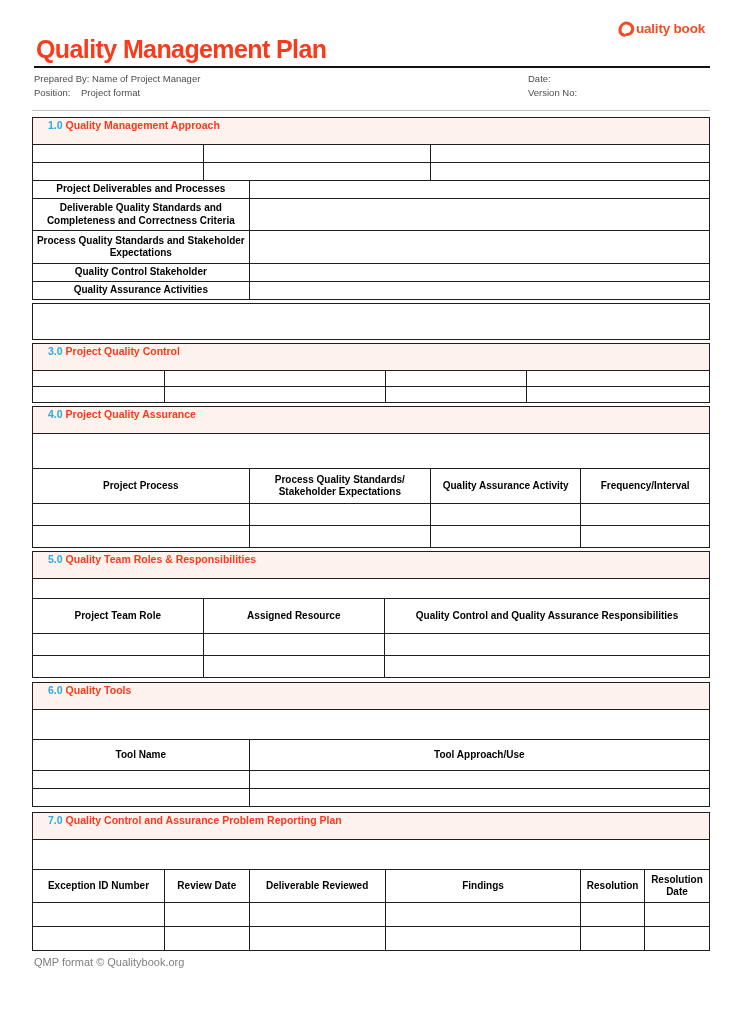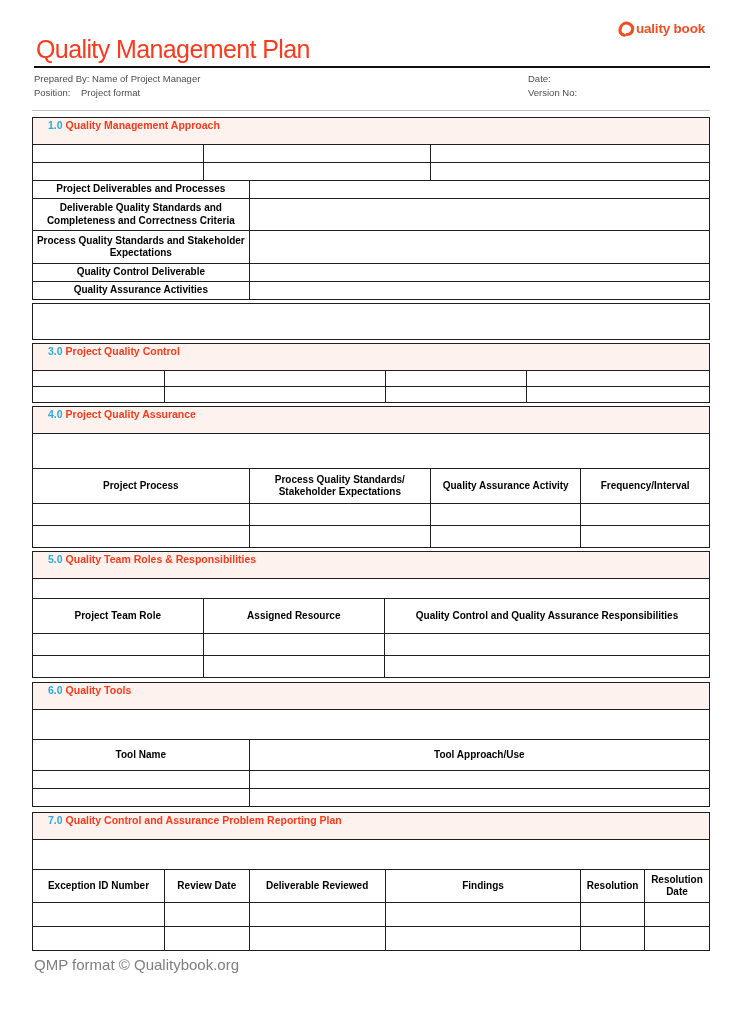--- a/index.html
+++ b/index.html
@@ -3,21 +3,21 @@
 <meta charset="utf-8">
 <style>
   html,body{margin:0;padding:0;background:#fff;}
   .page{position:relative;width:737px;height:1024px;background:#fff;
         font-family:"Liberation Sans",sans-serif;overflow:hidden;box-sizing:border-box;}
   .content{margin:0 27px 0 32px;width:678px;}
 
   
   .logo{position:absolute;top:20px;right:32px;display:flex;align-items:center;gap:1px;}
   .logo-text{font-size:13.5px;font-weight:bold;color:#F04E23;letter-spacing:-0.2px;}
-  .doc-title{margin:36px 0 0 4px;font-size:25px;line-height:27px;font-weight:normal;
+  .doc-title{margin:36px 0 0 4px;font-size:25px;line-height:27px;font-weight:bold;
              color:#F93A1C;letter-spacing:-0.6px;}
   .title-rule{margin:3px 0 0 2px;border:0;border-top:2px solid #111;}
   .meta{position:relative;margin-top:4px;height:32px;font-size:9.5px;color:#4d4d4d;}
   .meta-line{position:absolute;left:2px;white-space:pre;}
   .meta-line.l1{top:1px;}
   .meta-line.l2{top:15px;}
   .meta-right{position:absolute;left:496px;}
   .meta-right.r1{top:1px;text-align:right;}
   .meta-right.r2{top:15px;}
   .meta-rule{border:0;border-top:1px solid #bfbfbf;margin:6px 0 0 0;}
@@ -32,21 +32,21 @@
   .box{box-sizing:border-box;border:1px solid #1f1f1f;margin-top:-1px;background:#fff;}
   table.grid{width:100%;border-collapse:collapse;table-layout:fixed;margin-top:-1px;}
   table.grid td{border:1px solid #1f1f1f;padding:1px 3px;box-sizing:border-box;}
   td.hd{font-size:10px;font-weight:bold;color:#000;text-align:center;vertical-align:middle;line-height:1.25;}
   td.in{background:#fff;} tr.h16 td{height:16px;} tr.h18 td{height:18px;}
   tr.h22 td{height:22px;} tr.h24 td{height:24px;}
   tr.h31 td{height:31px;} tr.h32 td{height:32px;} tr.h33 td{height:33px;}
   tr.h35 td{height:35px;} tr.h38 td{height:38px;}
   .gap3{height:3px;} .gap4{height:4px;} .gap5{height:5px;}
 
-  .footer{margin:5px 0 0 2px;font-size:15px;color:#7f7f7f;}
+  .footer{margin:5px 0 0 2px;font-size:11px;color:#7f7f7f;}
 </style>
 </head>
 <body>
 
 <div class="page">
 
   <div class="logo">
     <span style="display:inline-flex;">
       <svg width="17" height="17" viewBox="0 0 24 24">
         <path d="M6.2 20.5 C3.2 18.6 2.2 14.8 3.4 11 C4.9 6.3 9.4 3.6 13.9 4.6 C18.7 5.7 21.6 10.1 20.5 14.4 C19.6 18 16.4 20.6 12.7 20.4" fill="none" stroke="#F04E23" stroke-width="4.4" stroke-linecap="round"></path>
@@ -105,21 +105,21 @@
             </tr>
         <tr class="h32">
               <td class="hd">Deliverable Quality Standards and Completeness and Correctness Criteria</td>
               <td class="in"></td>
             </tr>
         <tr class="h33">
               <td class="hd">Process Quality Standards and Stakeholder Expectations</td>
               <td class="in"></td>
             </tr>
         <tr class="h18">
-              <td class="hd">Quality Control Deliverable</td>
+              <td class="hd">Quality Control Stakeholder</td>
               <td class="in"></td>
             </tr>
         <tr class="h18">
               <td class="hd">Quality Assurance Activities</td>
               <td class="in"></td>
             </tr>
       </tbody>
         </table>
 
       <div class="gap4"></div>

